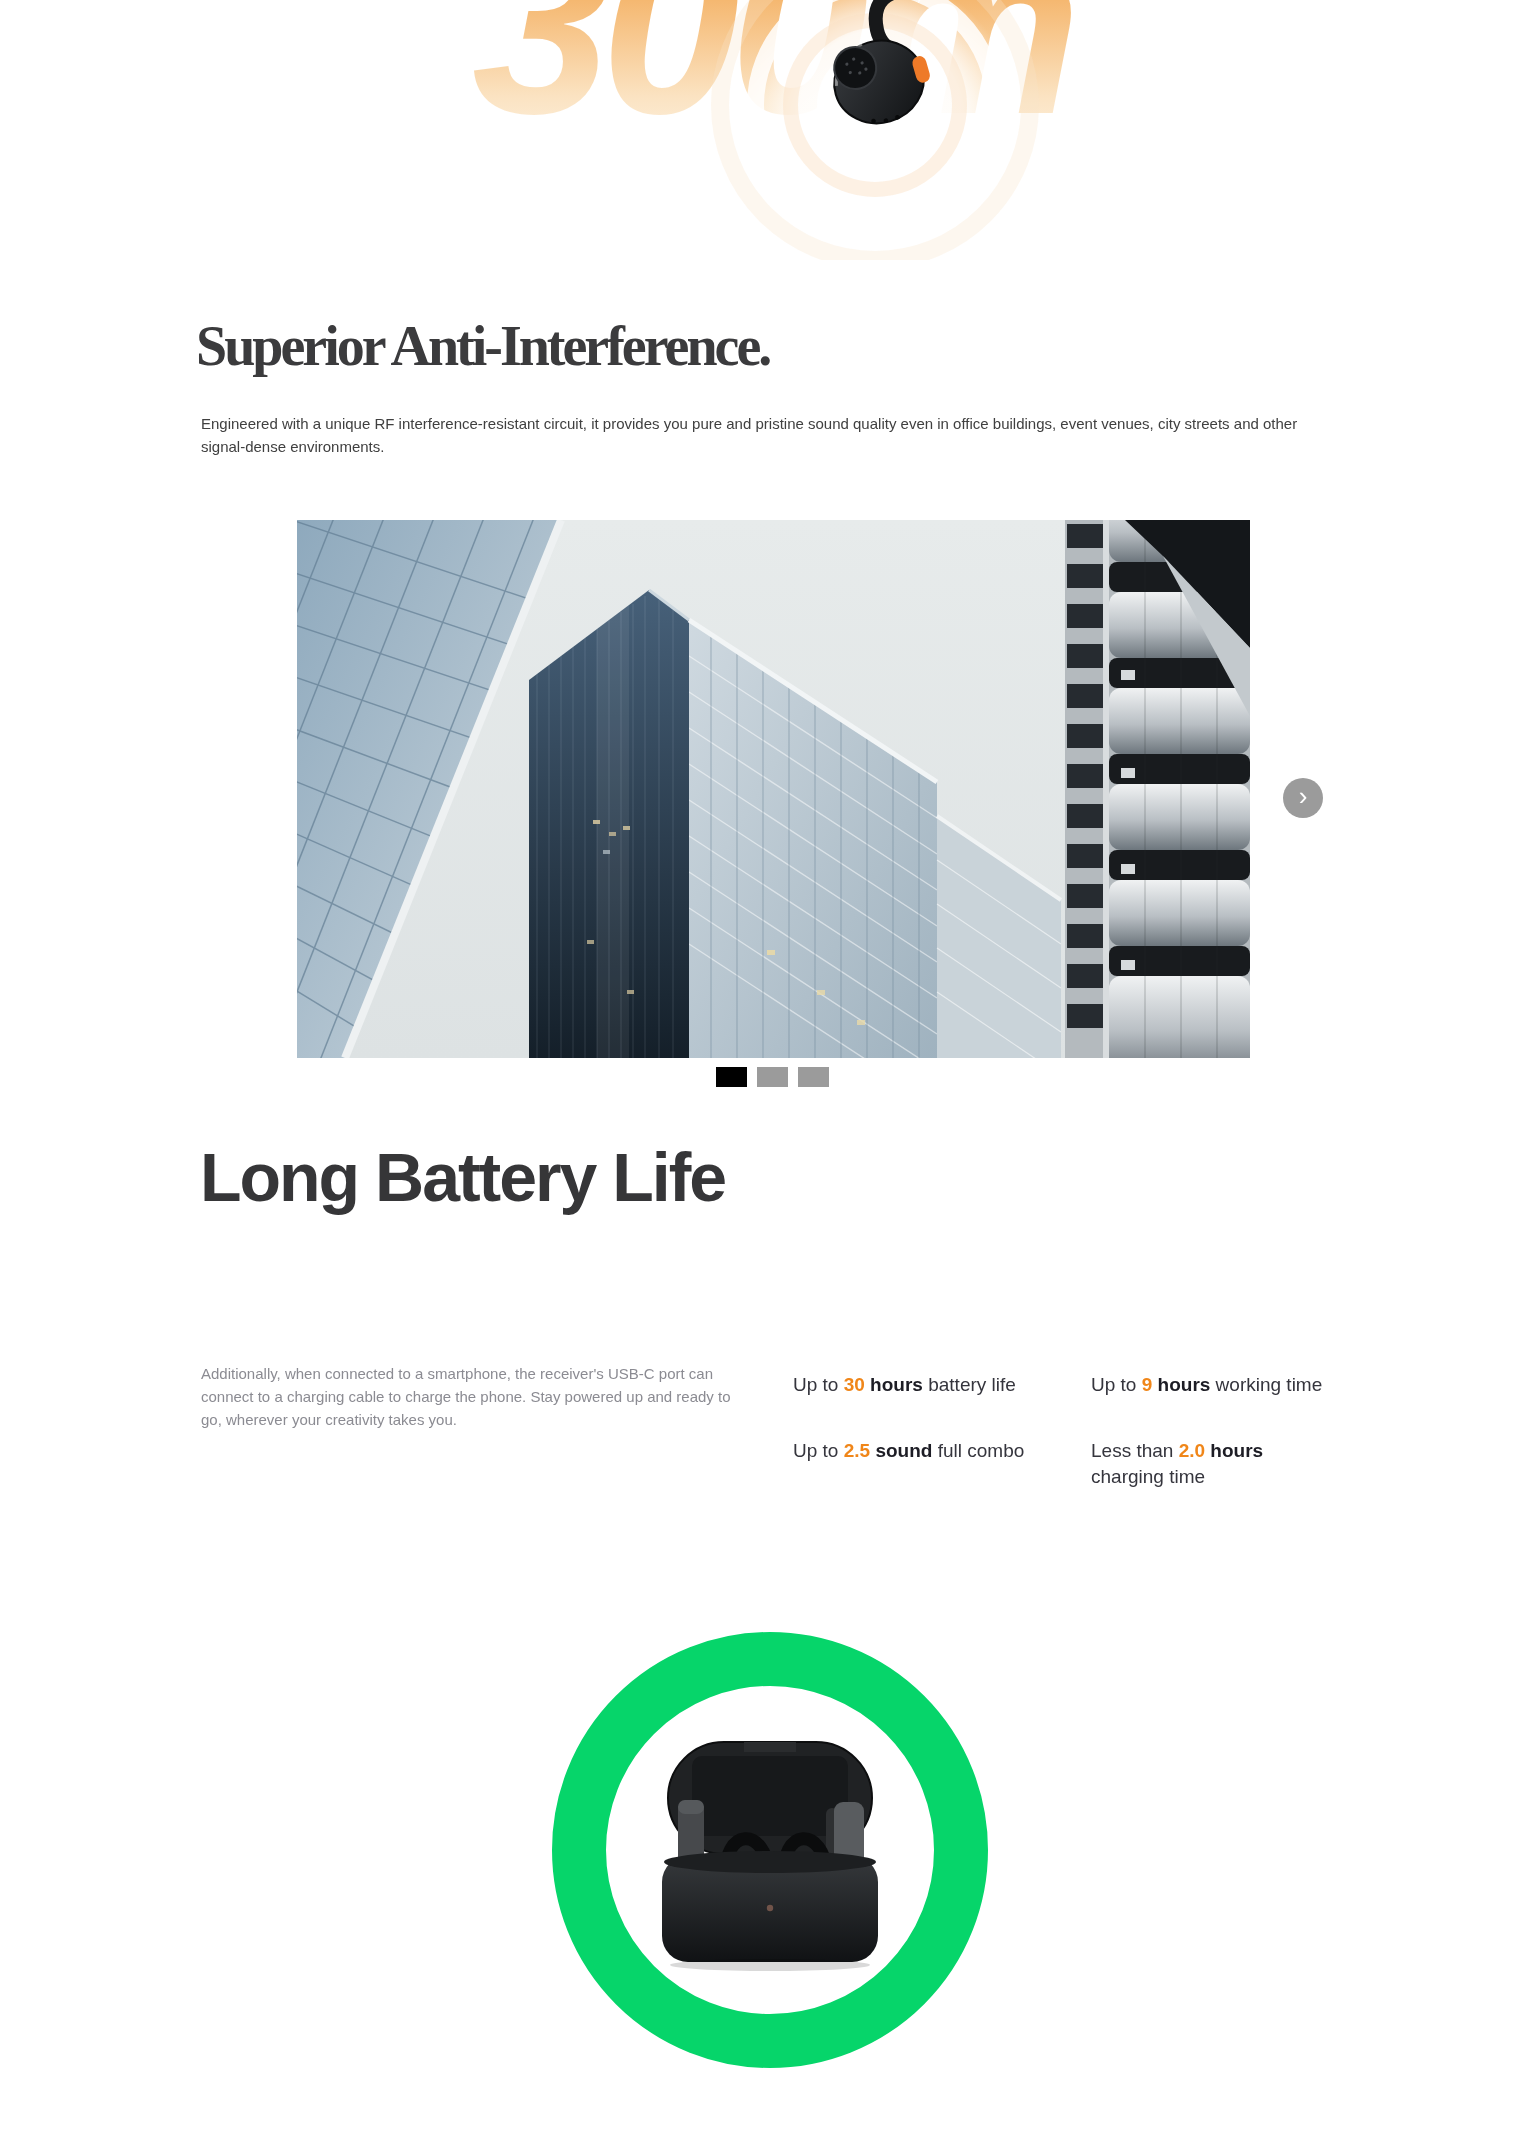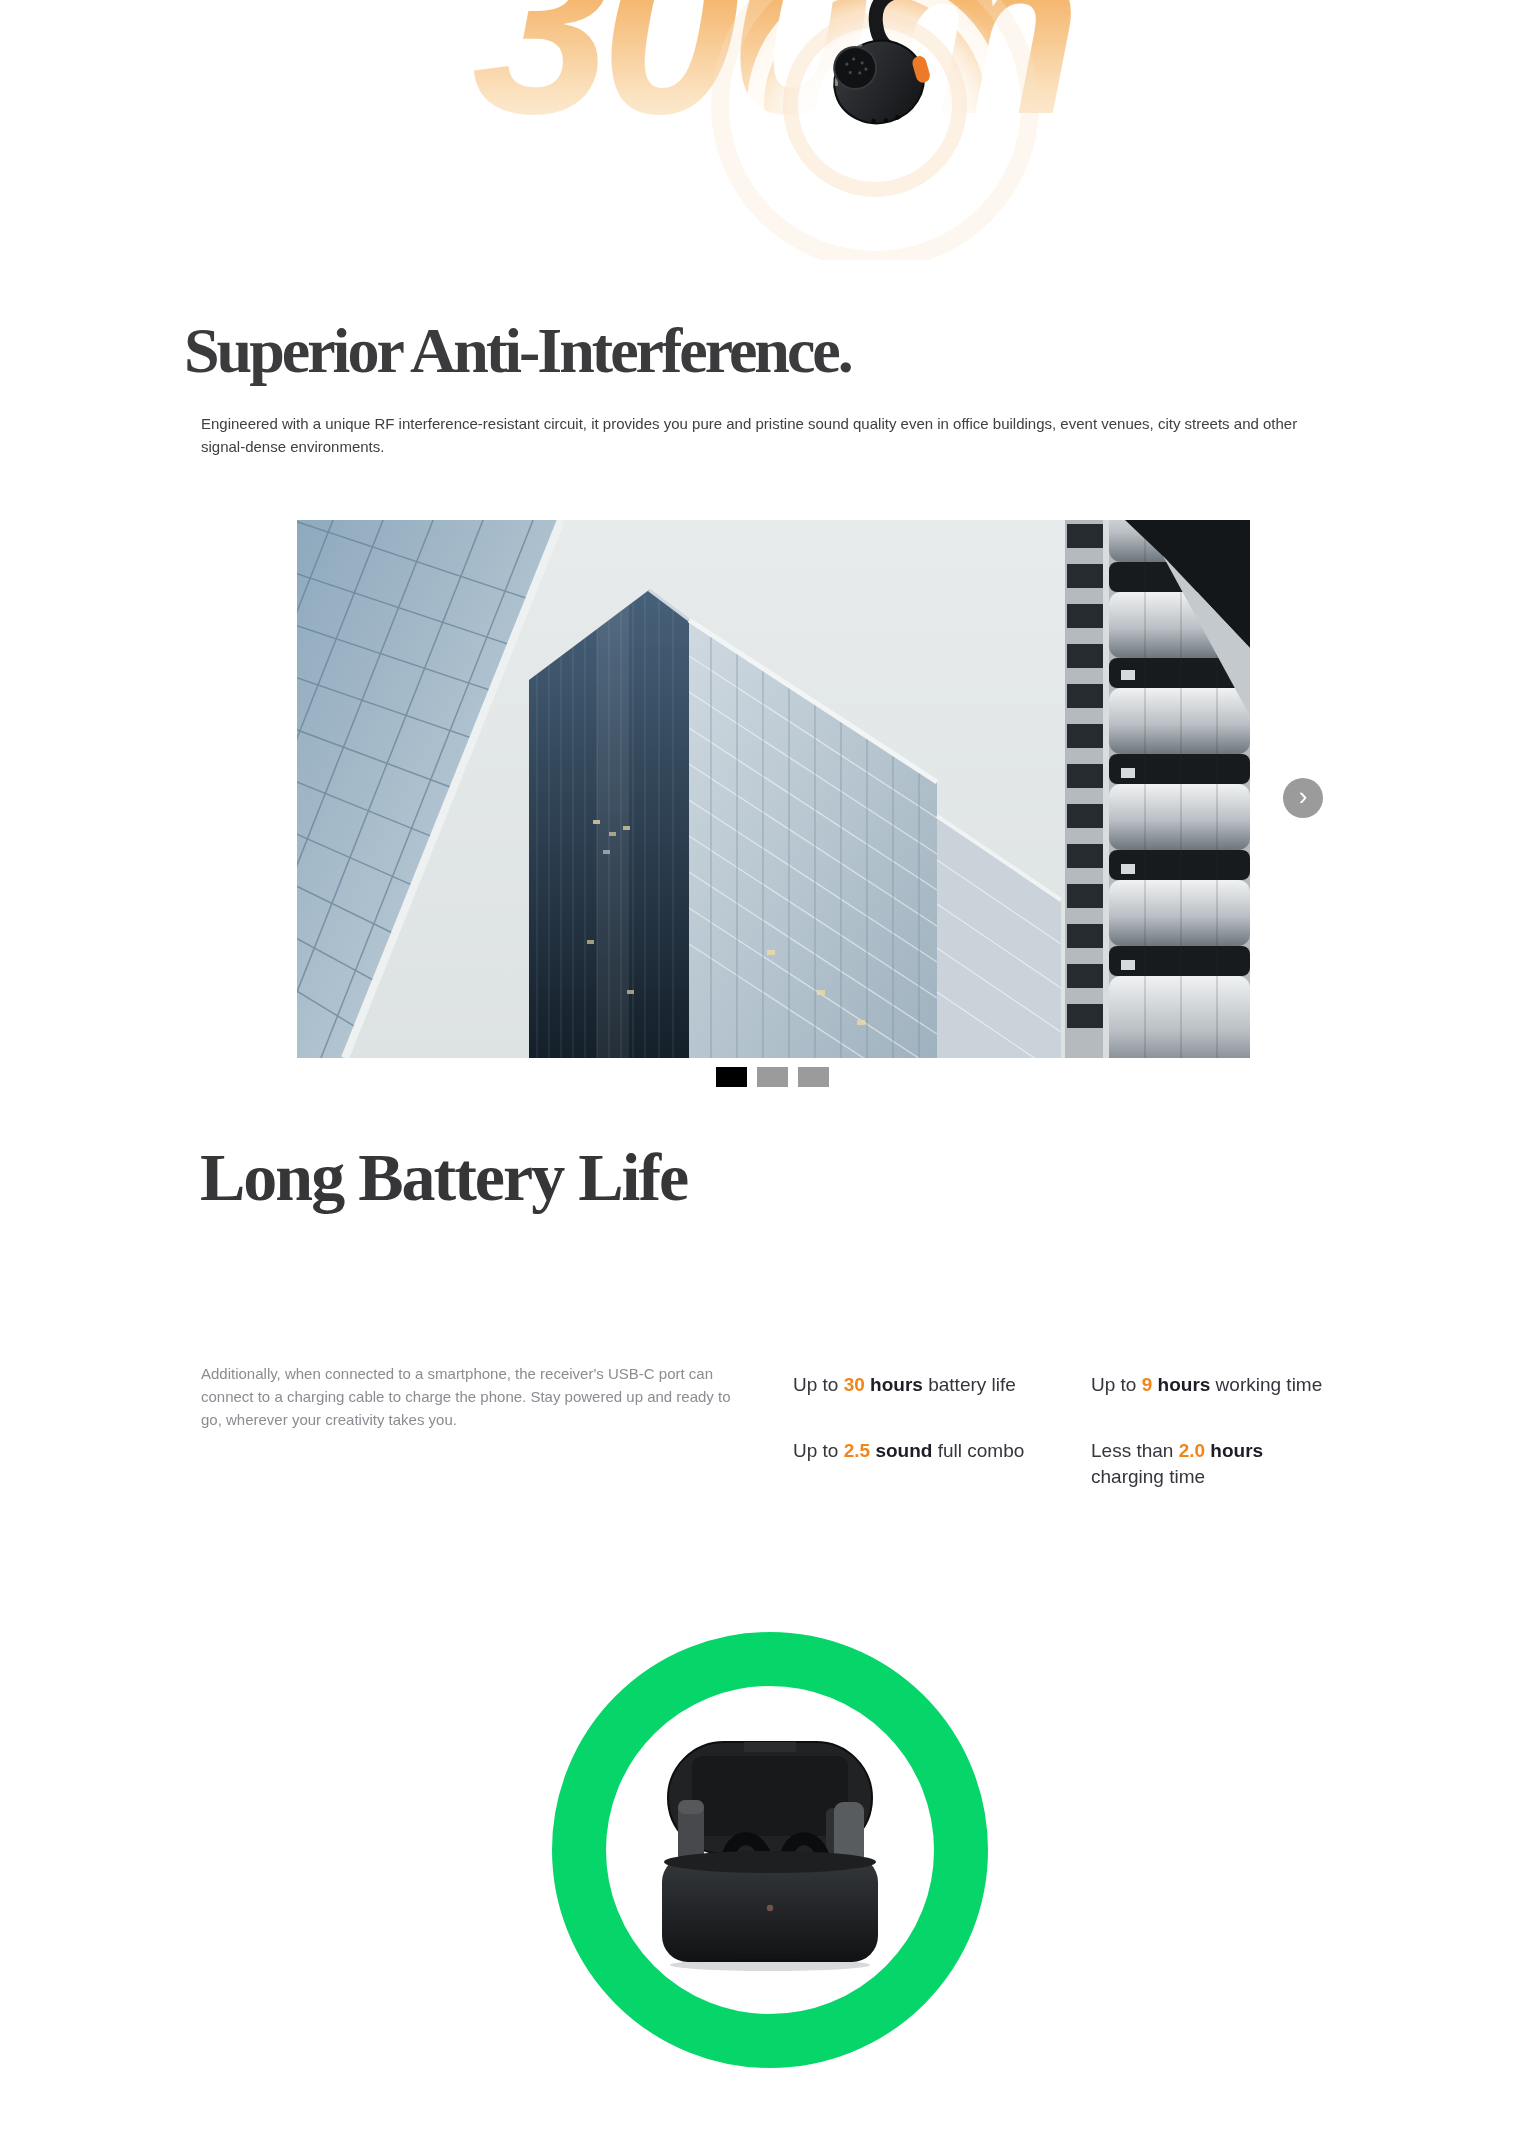--- a/index.html
+++ b/index.html
@@ -29,22 +29,22 @@
   }
   .ripple{position:absolute;border-radius:50%;}
   .r1{left:817px;top:47px;width:116px;height:116px;border:13px solid rgba(255,255,255,0.95);}
   .r2{left:783px;top:13px;width:184px;height:184px;border:15px solid rgba(250,224,196,0.45);}
   .r3{left:747px;top:-23px;width:256px;height:256px;border:17px solid rgba(255,255,255,0.85);}
   .r4{left:711px;top:-59px;width:328px;height:328px;border:18px solid rgba(250,228,203,0.30);}
   .device-svg{position:absolute;left:823px;top:0;}
 
   
   .anti-title{
-    position:absolute;left:184px;top:316px;width:1140px;
-    font-family:"Liberation Serif",serif;font-weight:bold;font-size:64px;line-height:1.08;
+    position:absolute;left:196px;top:316px;width:1140px;
+    font-family:"Liberation Serif",serif;font-weight:bold;font-size:56px;line-height:1.08;
     letter-spacing:-3px;color:#3b3b3d;white-space:nowrap;
   }
   .anti-desc{
     position:absolute;left:201px;top:412px;width:1132px;
     font-size:15px;line-height:23px;color:#404040;
   }
 
   
   .carousel-img{position:absolute;left:297px;top:520px;width:953px;height:538px;overflow:hidden;background:#e3e7e8;}
   .carousel-next{
@@ -53,21 +53,21 @@
     display:flex;align-items:center;justify-content:center;
     color:#ffffff;font-size:26px;line-height:1;font-family:"Liberation Sans",sans-serif;padding-bottom:4px;
   }
   .dots{position:absolute;left:716px;top:1067px;display:flex;gap:10px;}
   .dot{width:31px;height:20px;background:#9b9b9b;border:none;cursor:pointer;padding:0;}
   .dot-active{background:#000000;}
 
   
   .battery-title{
     position:absolute;left:200px;
-    font-family:Liberation Serif, serif;font-weight:bold;font-size:68px;line-height:1.05;
+    font-family:Liberation Sans, sans-serif;font-weight:bold;font-size:68px;line-height:1.05;
     letter-spacing:-2px;white-space:nowrap;
   }
   .bt-dark{top:1142px;color:#363638;}
   .bt-orange{top:1246px;color:var(--heading-orange);}
   .battery-desc{
     position:absolute;left:201px;top:1362px;width:552px;
     font-size:15px;line-height:23px;color:#8b8b92;
   }
   .battery-desc p + p{margin-top:24px;}
   .stats{

